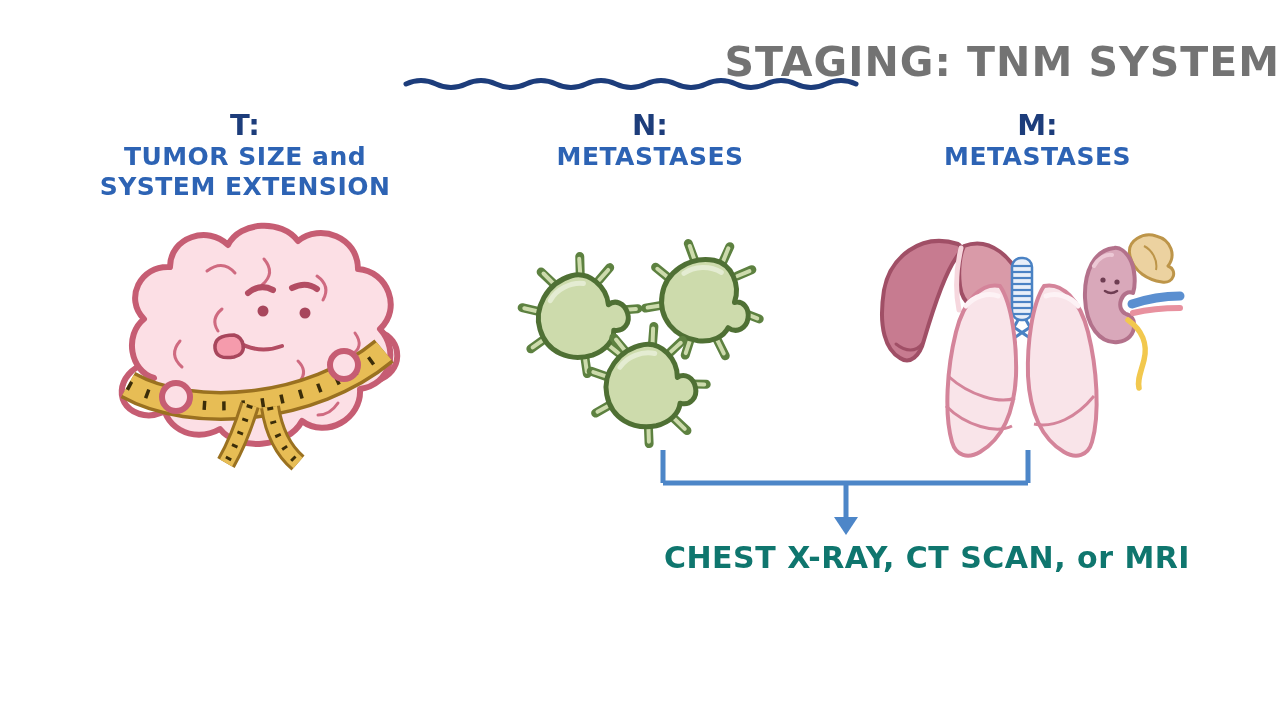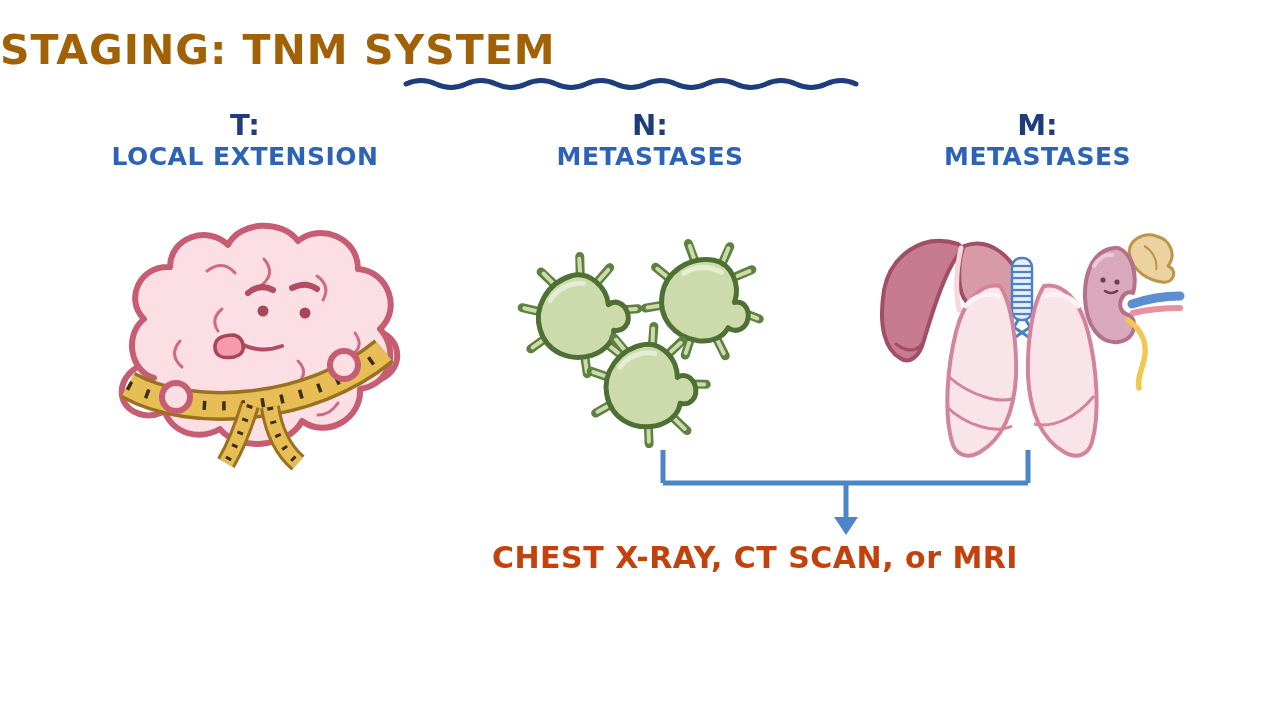--- a/index.html
+++ b/index.html
@@ -2,50 +2,51 @@
 <html><head>
 <meta charset="utf-8">
 <style>
   html,body{margin:0;padding:0;background:#fff;}
   .page{
     position:relative;width:1280px;height:720px;background:#ffffff;
     overflow:hidden;font-family:"DejaVu Sans","Liberation Sans",sans-serif;
   }
   .abs{position:absolute;}
   .title{
-    left:0;right:0;top:26px;text-align:left;
-    font-size:41px;font-weight:bold;letter-spacing:1px;color:#a16207;
+    left:0;right:0;top:38px;text-align:right;
+    font-size:41px;font-weight:bold;letter-spacing:1px;color:#737373;
   }
   .col-header{
     top:108px;text-align:center;color:#2d63b4;font-weight:bold;
   }
   .col-key{font-size:29px;color:#1d3d7b;line-height:34px;}
   .col-line{font-size:25px;line-height:30px;letter-spacing:0.5px;}
   .hdr-t{left:95px;width:300px;}
   .hdr-n{left:520px;width:260px;}
   .hdr-m{left:890px;width:295px;}
   .caption{
-    left:492px;top:540px;width:680px;text-align:left;
-    font-size:30px;font-weight:bold;color:#c2410c;letter-spacing:0.5px;
+    left:510px;top:540px;width:680px;text-align:right;
+    font-size:30px;font-weight:bold;color:#0f766e;letter-spacing:0.5px;
   }
   svg{display:block;overflow:visible;}
 </style>
 </head>
 <body>
 
 <div class="page">
 
   <div class="abs title">STAGING: TNM SYSTEM</div>
   <svg class="abs" style="left:400px;top:74px;" width="478" height="18" viewBox="0 0 478 18">
     <path d="M6,10 q15,-7 30,0 t30,0 t30,0 t30,0 t30,0 t30,0 t30,0 t30,0 t30,0 t30,0 t30,0 t30,0 t30,0 t30,0 t30,0" fill="none" stroke="#1d3d7b" stroke-width="5" stroke-linecap="round"></path>
   </svg>
 
   <div class="abs col-header hdr-t">
     <div class="col-key">T:</div>
-    <div class="col-line">LOCAL EXTENSION</div>
+    <div class="col-line">TUMOR SIZE and</div>
+    <div class="col-line">SYSTEM EXTENSION</div>
   </div>
   <div class="abs col-header hdr-n">
     <div class="col-key">N:</div>
     <div class="col-line">METASTASES</div>
   </div>
   <div class="abs col-header hdr-m">
     <div class="col-key">M:</div>
     <div class="col-line">METASTASES</div>
   </div>
 

